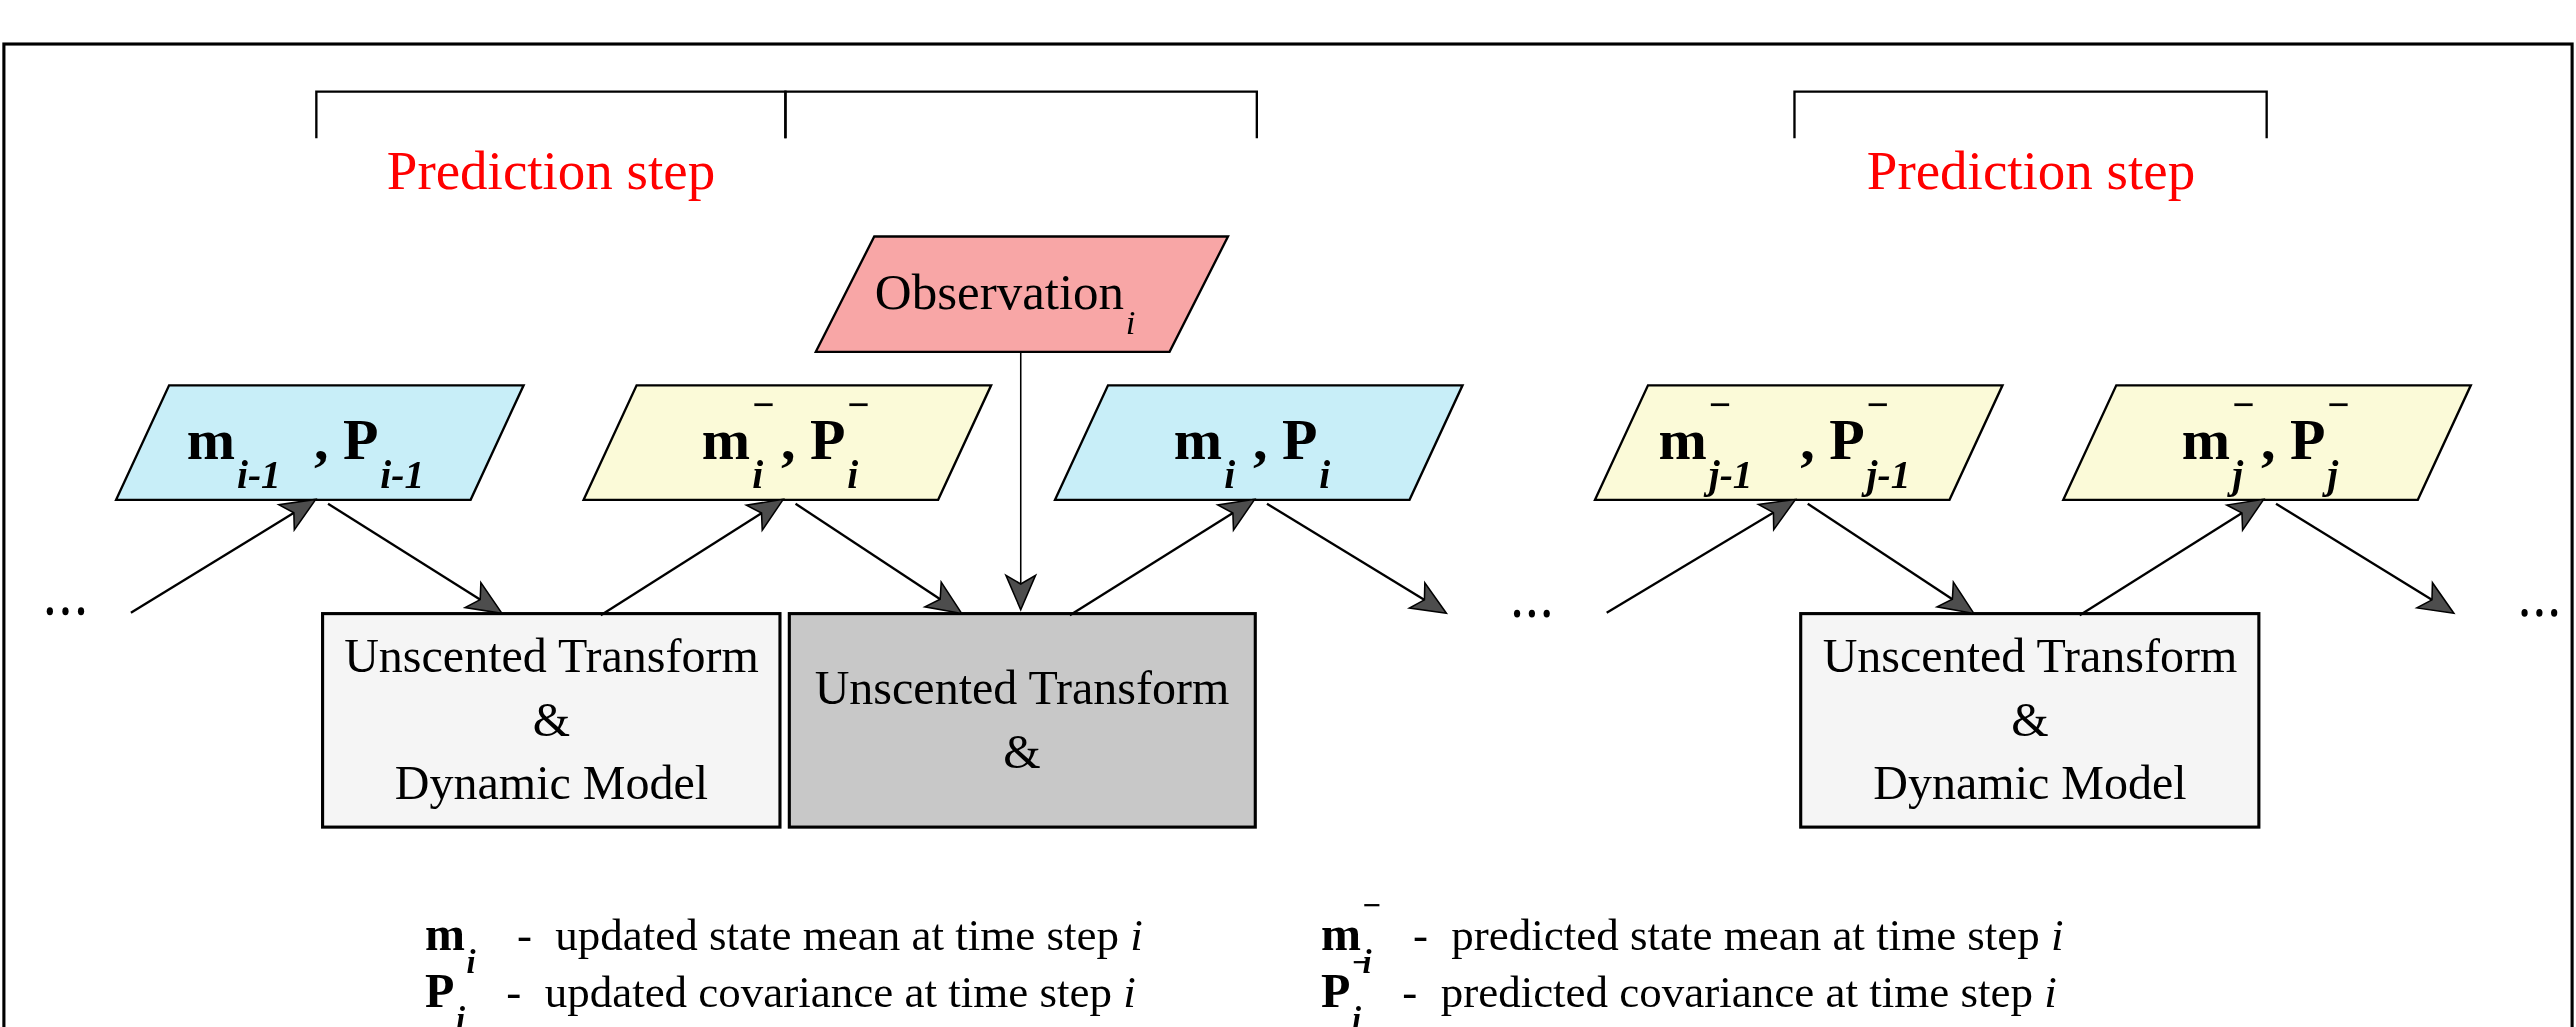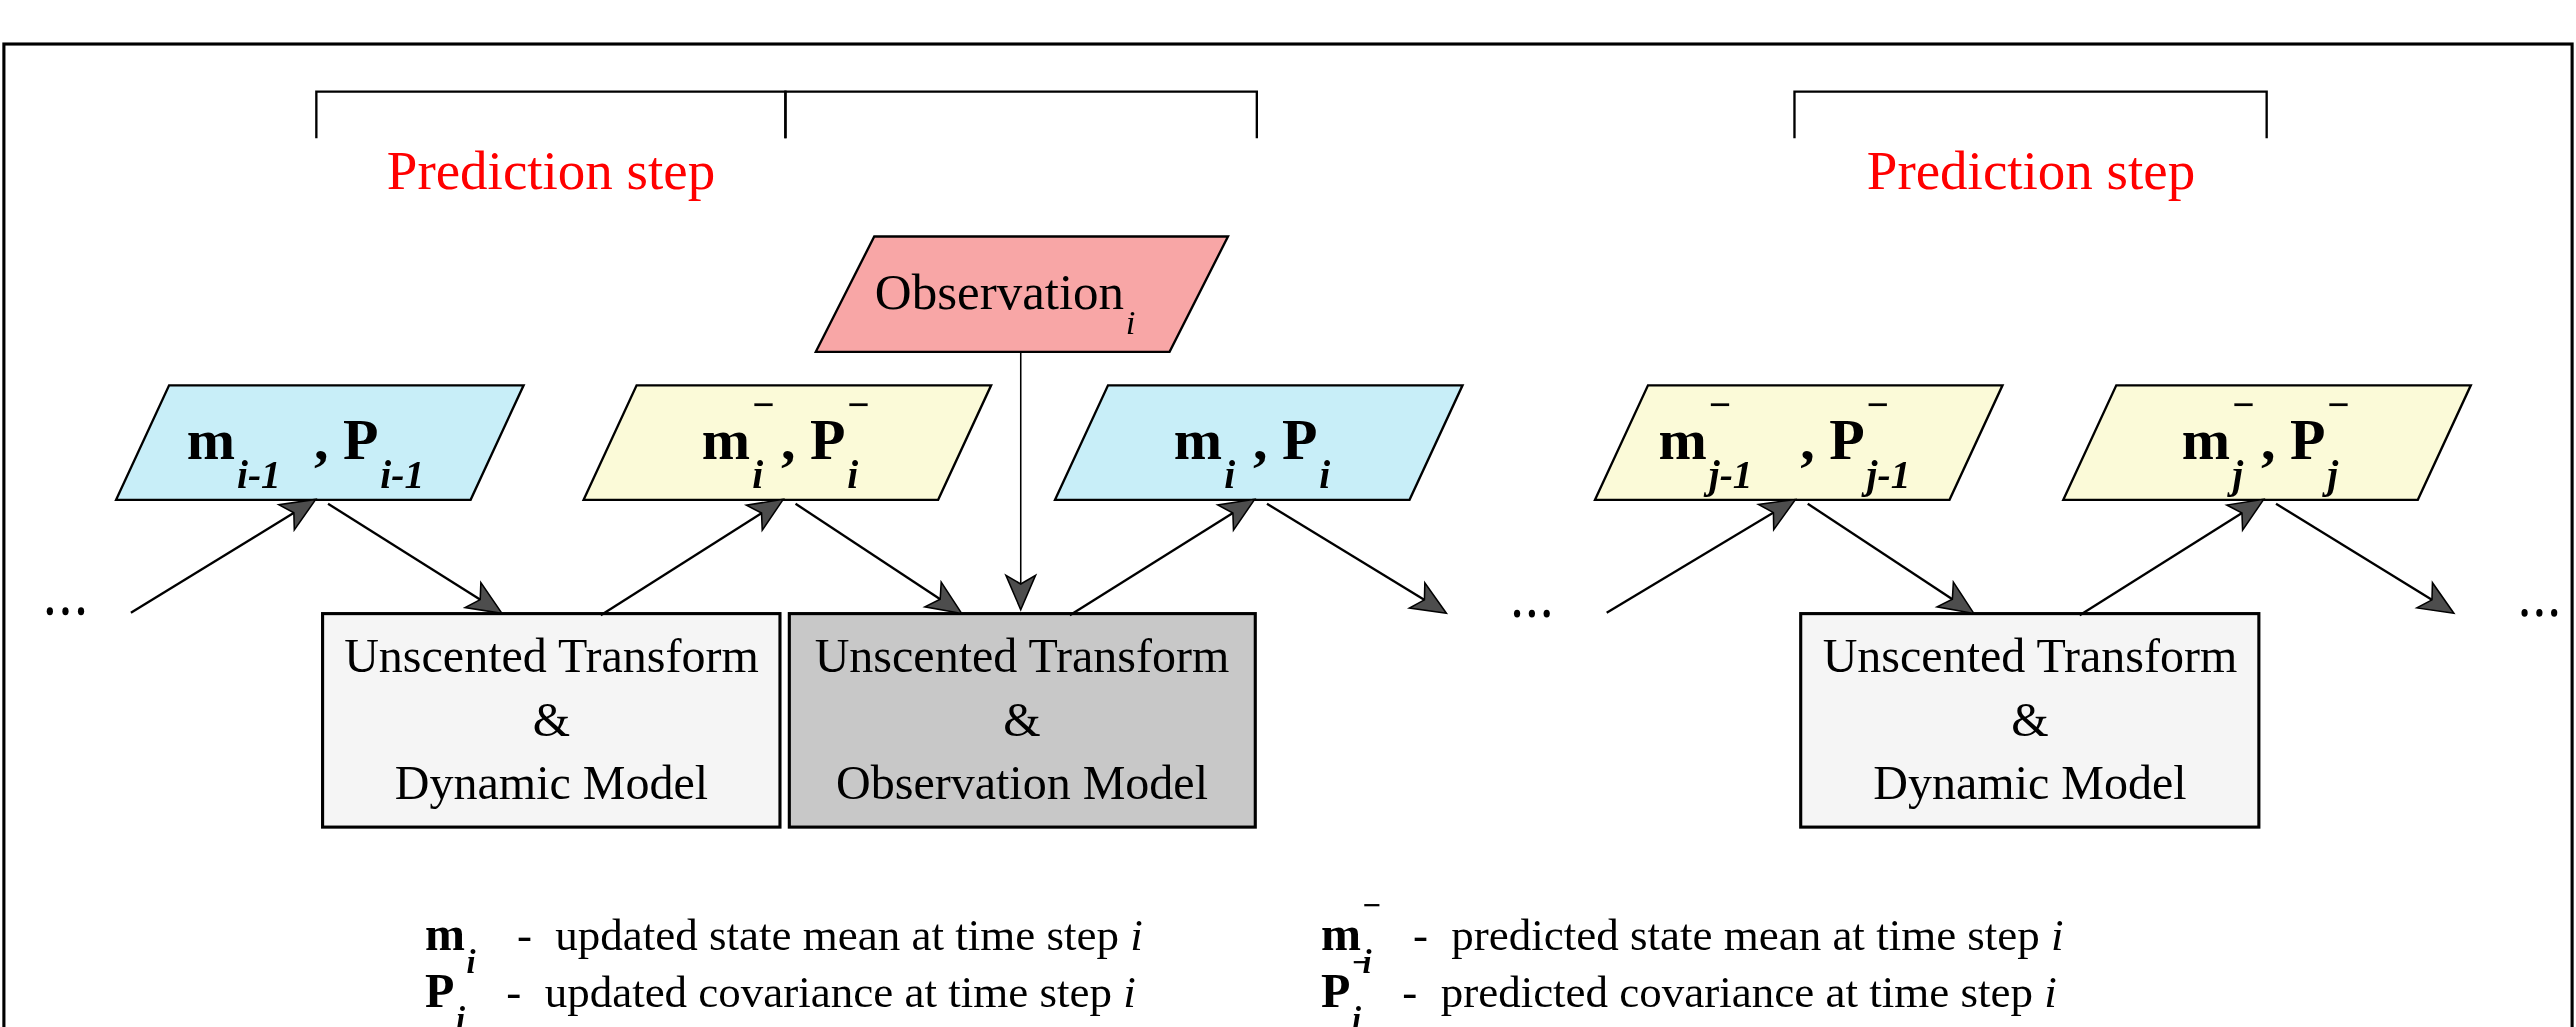--- a/index.html
+++ b/index.html
@@ -75,21 +75,20 @@
       <div class="nlabel bold" style="left:1801px;top:399px;font-size:58px"><span>m</span><span class="ss" style="width:2.0em"><span class="sup">−</span><span class="sub">j-1</span></span><span class="sep"> , </span><span>P</span><span class="ss" style="width:2.0em"><span class="sup">−</span><span class="sub">j-1</span></span></div>
       <div class="nlabel bold" style="left:2269px;top:399px;font-size:58px"><span>m</span><span class="ss" style="width:0.78em"><span class="sup">−</span><span class="sub">j</span></span><span class="sep">, </span><span>P</span><span class="ss" style="width:0.78em"><span class="sup">−</span><span class="sub">j</span></span></div>
       <div class="blabel" style="left:323px;top:573px;width:457px;height:213px">
         <div>Unscented Transform</div>
         <div>&amp;</div>
         <div>Dynamic Model</div>
       </div>
       <div class="blabel" style="left:789px;top:573px;width:466px;height:213px">
         <div>Unscented Transform</div>
         <div>&amp;</div>
-        <div>Observation Model</div>
       </div>
       <div class="blabel" style="left:1801px;top:573px;width:458px;height:213px">
         <div>Unscented Transform</div>
         <div>&amp;</div>
         <div>Dynamic Model</div>
       </div>
       <div class="lentry" style="left:425px;top:866px"><span class="lsym" style="font-size:48px"><span>m</span><span class="ss" style="width:0.78em"><span class="sub">i</span></span></span><span class="ldash">-</span><span class="ldesc">updated state mean at time step <i>i</i></span></div>
       <div class="lentry" style="left:1321px;top:866px"><span class="lsym" style="font-size:48px"><span>m</span><span class="ss" style="width:0.78em"><span class="sup">−</span><span class="sub">i</span></span></span><span class="ldash">-</span><span class="ldesc">predicted state mean at time step <i>i</i></span></div>
       <div class="lentry" style="left:425px;top:923px"><span class="lsym" style="font-size:48px"><span>P</span><span class="ss" style="width:0.78em"><span class="sub">i</span></span></span><span class="ldash">-</span><span class="ldesc">updated covariance at time step <i>i</i></span></div>
       <div class="lentry" style="left:1321px;top:923px"><span class="lsym" style="font-size:48px"><span>P</span><span class="ss" style="width:0.78em"><span class="sup">−</span><span class="sub">i</span></span></span><span class="ldash">-</span><span class="ldesc">predicted covariance at time step <i>i</i></span></div>

